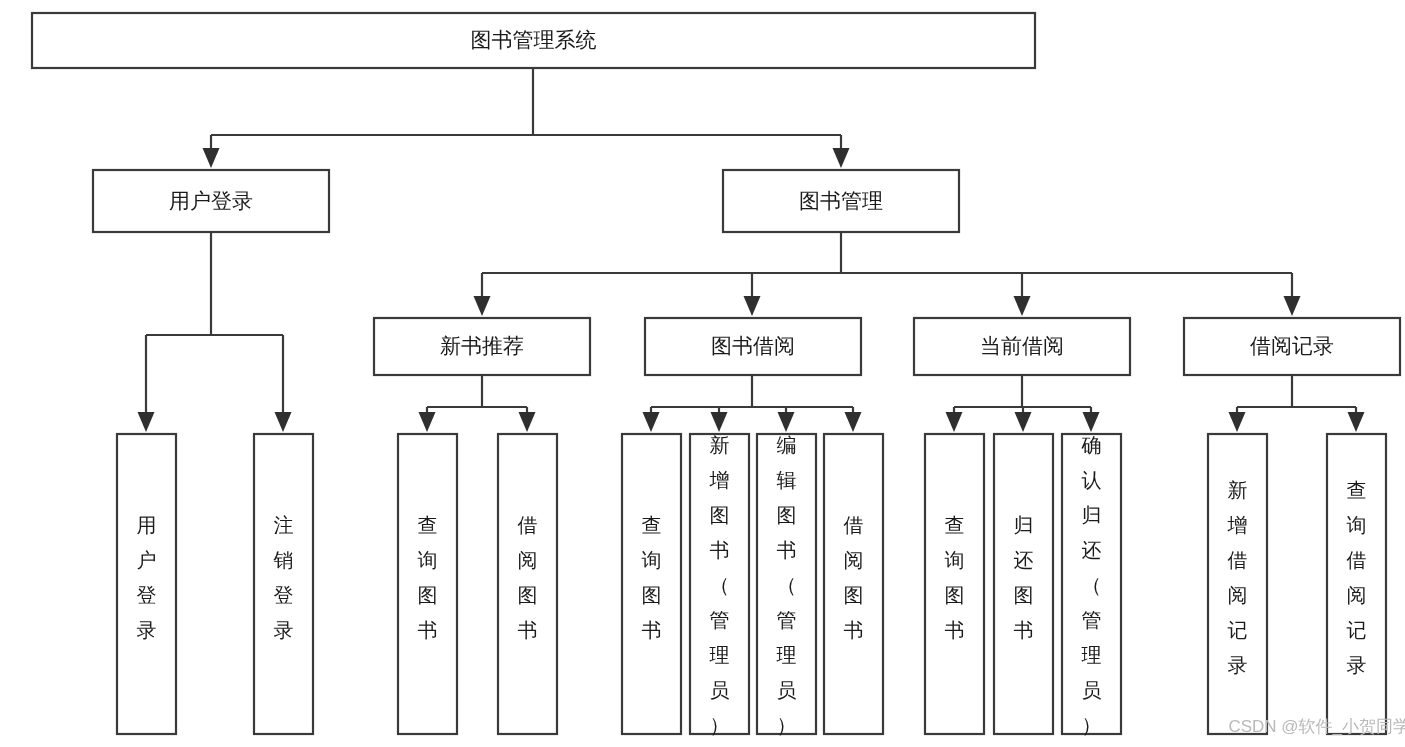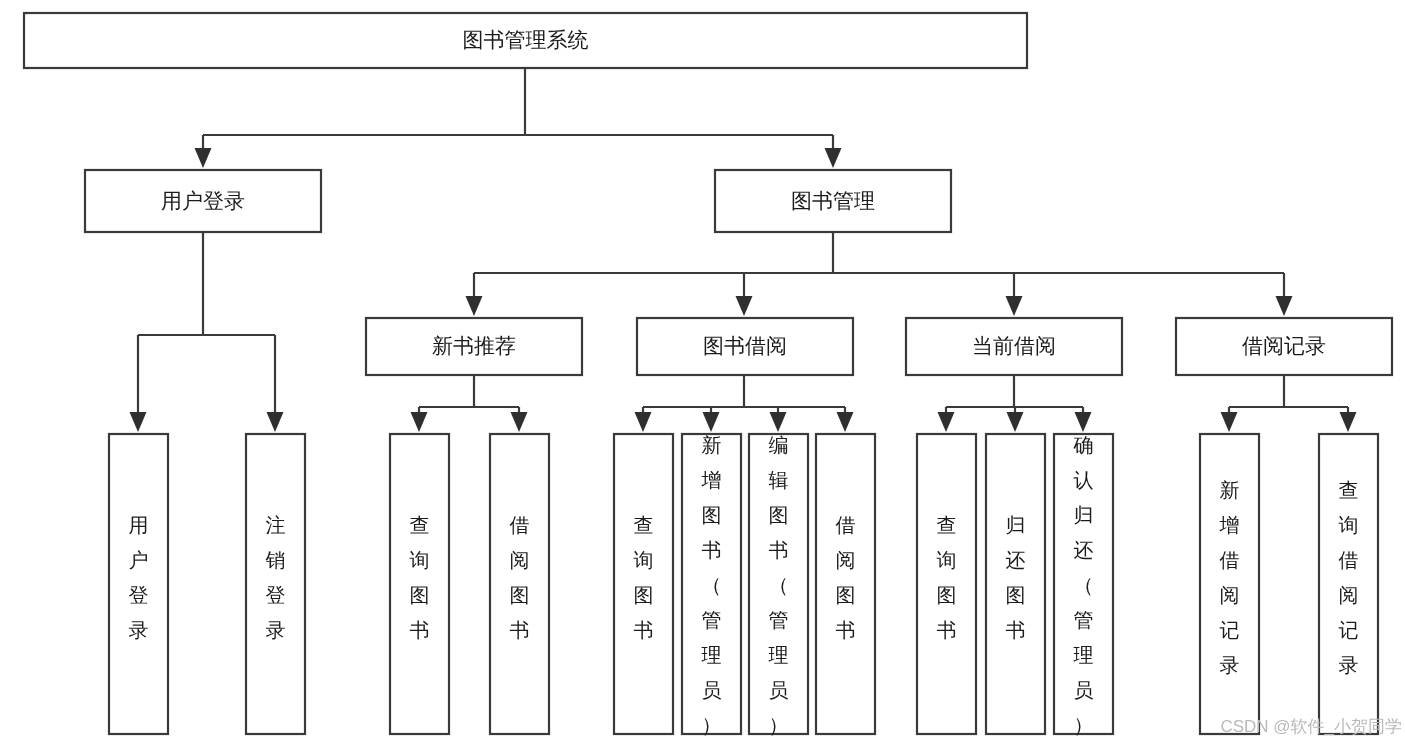--- a/index.html
+++ b/index.html
@@ -10,21 +10,21 @@
   }
   body {
     width: 1405px;
     height: 747px;
     font-family: "Liberation Sans", "DejaVu Sans", sans-serif;
     overflow: hidden;
     position: relative;
   }
   #diagram-root {
     position: absolute;
-    left: 4px;
+    left: 12px;
     top: 0;
     width: 1321px;
     height: 747px;
   }
   svg#diagram-svg {
     display: block;
     width: 1405px;
     height: 747px;
   }
   .node-box {

